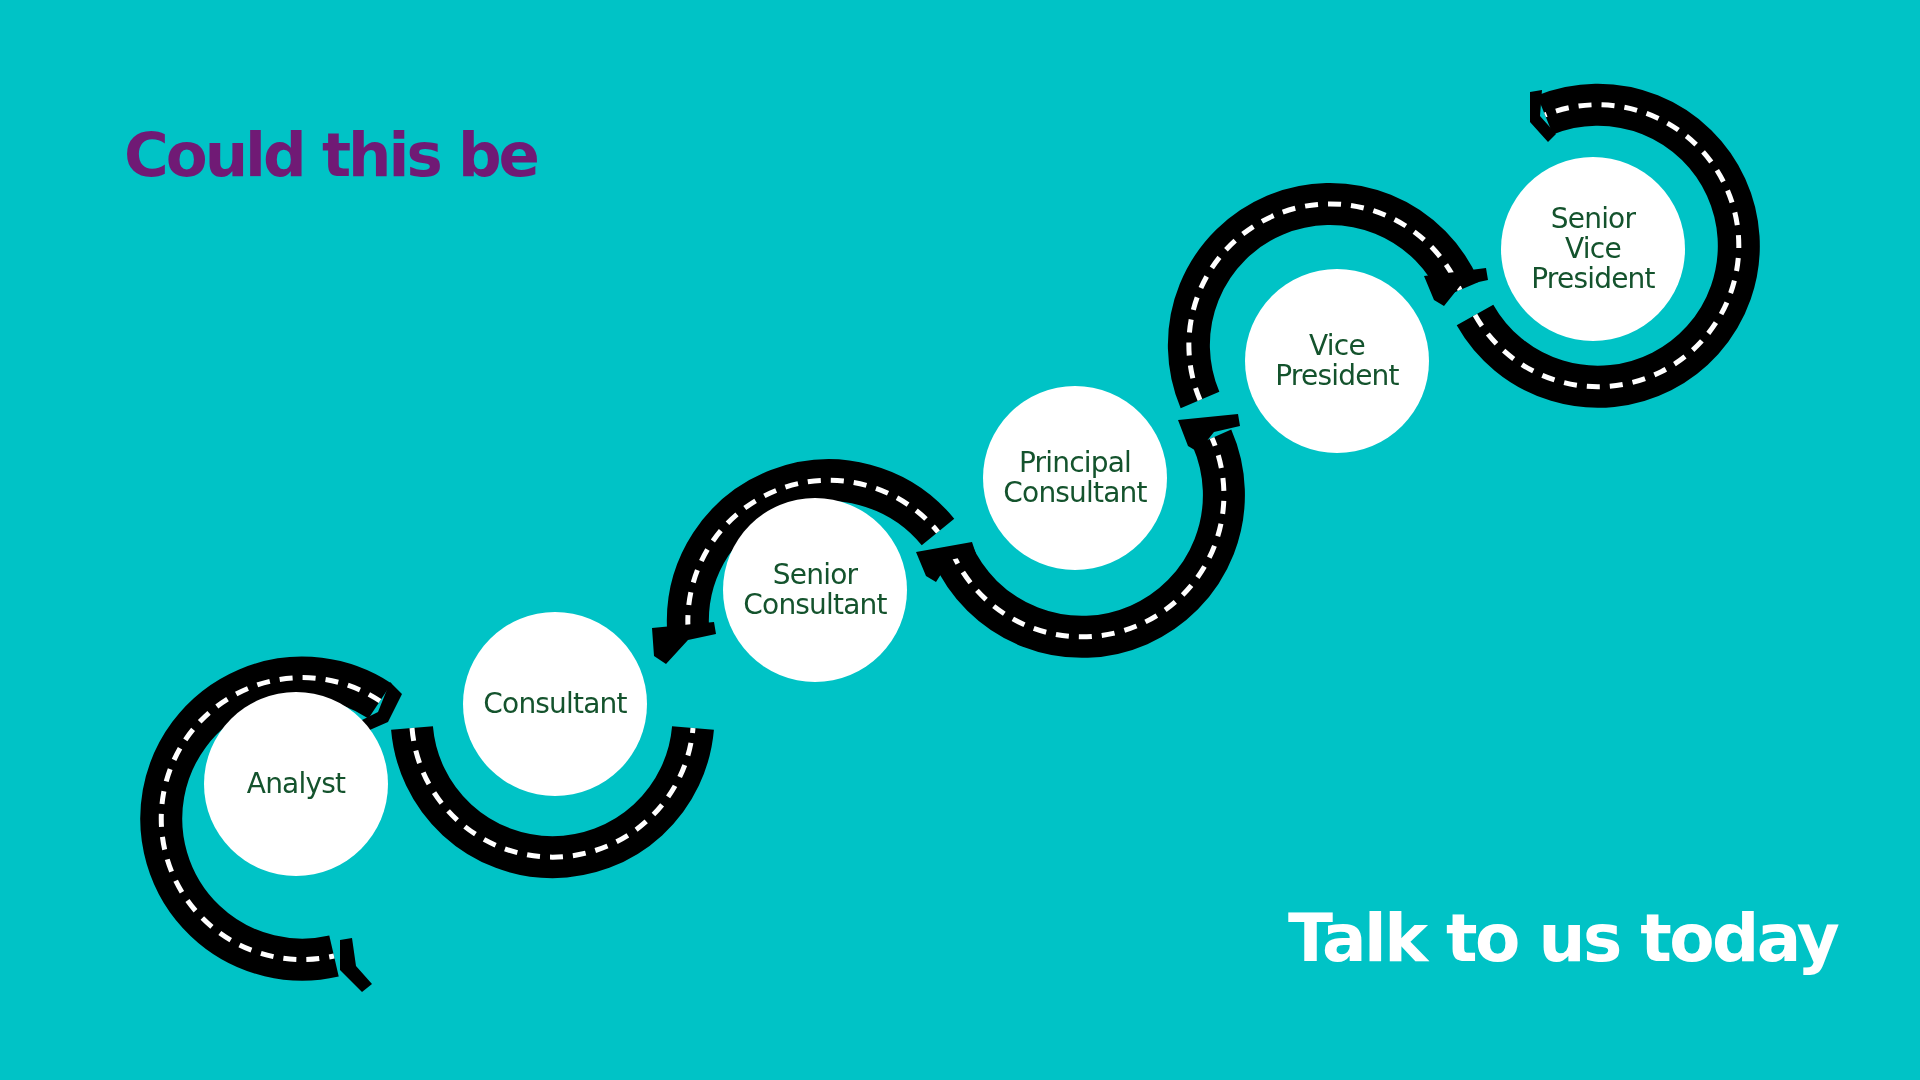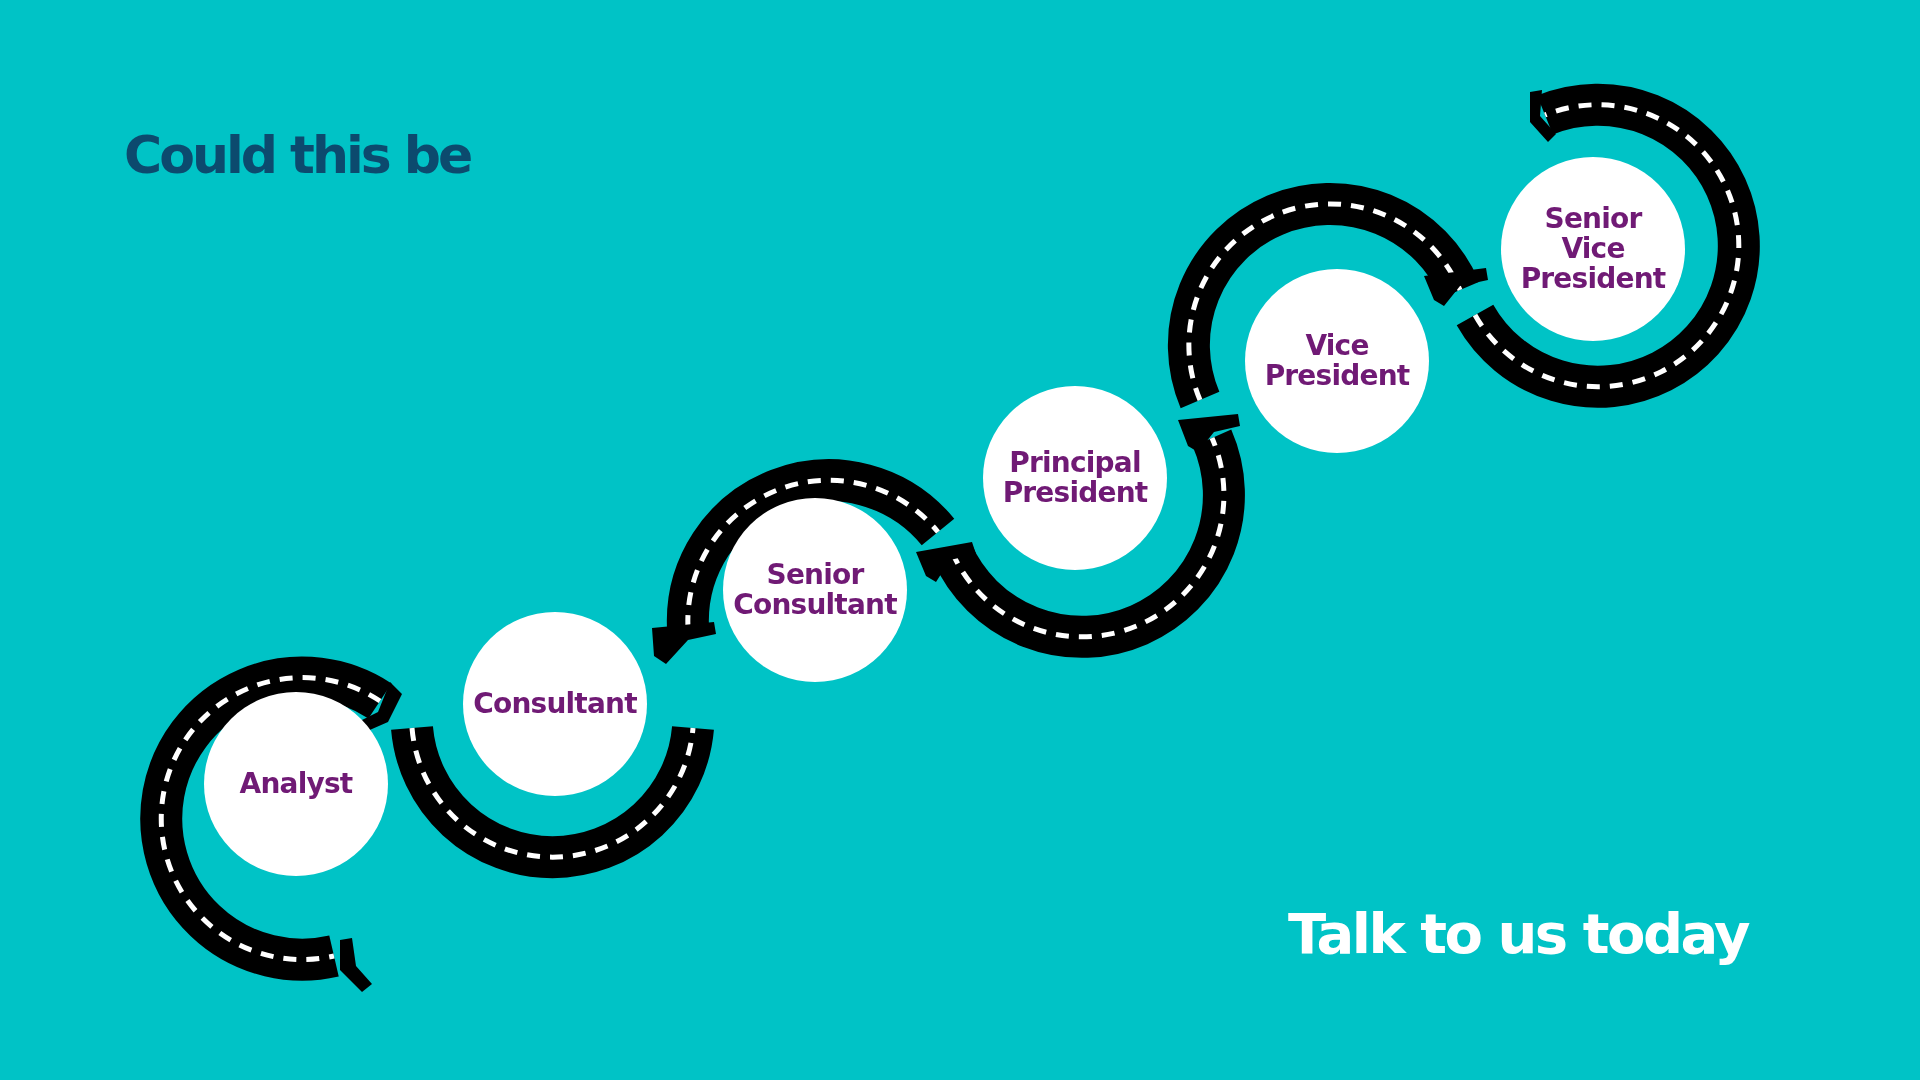--- a/index.html
+++ b/index.html
@@ -4,38 +4,38 @@
   <style>
     html, body { margin: 0; padding: 0; }
     body {
       width: 1920px; height: 1080px; overflow: hidden;
       background: #00C3C6;
       font-family: "DejaVu Sans", sans-serif;
       position: relative;
     }
     .headline {
       position: absolute; left: 124px; top: 108px;
-      color: #0c4a6e; font-weight: bold;
-      font-size: 52px; line-height: 94px; letter-spacing: -3px;
+      color: #701a75; font-weight: bold;
+      font-size: 61px; line-height: 94px; letter-spacing: -3px;
       margin: 0;
     }
     .headline span { display: block; }
     .cta {
       position: absolute; left: 1288px; top: 906px;
       color: #ffffff; font-weight: bold;
-      font-size: 56px; letter-spacing: -2.5px; line-height: 1;
+      font-size: 66px; letter-spacing: -2.5px; line-height: 1;
     }
     svg.road { position: absolute; left: 0; top: 0; }
     .stage {
       position: absolute; border-radius: 50%; background: #ffffff;
       display: flex; align-items: center; justify-content: center;
       text-align: center;
     }
     .stage-label {
-      color: #701a75; font-weight: bold; font-size: 28px; line-height: 30px;
+      color: #14532d; font-weight: normal; font-size: 28px; line-height: 30px;
       letter-spacing: -0.8px; white-space: pre-line;
     }
   </style>
 </head>
 <body>
 
 <h1 class="headline">
   <span>Could this be</span>
 </h1>
 
@@ -79,21 +79,21 @@
 </div>
 <div class="stage" style="left:463px; top:612px; width:184px; height:184px;">
   <span class="stage-label">Consultant</span>
 </div>
 <div class="stage" style="left:723px; top:498px; width:184px; height:184px;">
   <span class="stage-label">Senior
 Consultant</span>
 </div>
 <div class="stage" style="left:983px; top:386px; width:184px; height:184px;">
   <span class="stage-label">Principal
-President</span>
+Consultant</span>
 </div>
 <div class="stage" style="left:1245px; top:269px; width:184px; height:184px;">
   <span class="stage-label">Vice
 President</span>
 </div>
 <div class="stage" style="left:1501px; top:157px; width:184px; height:184px;">
   <span class="stage-label">Senior
 Vice
 President</span>
 </div>

